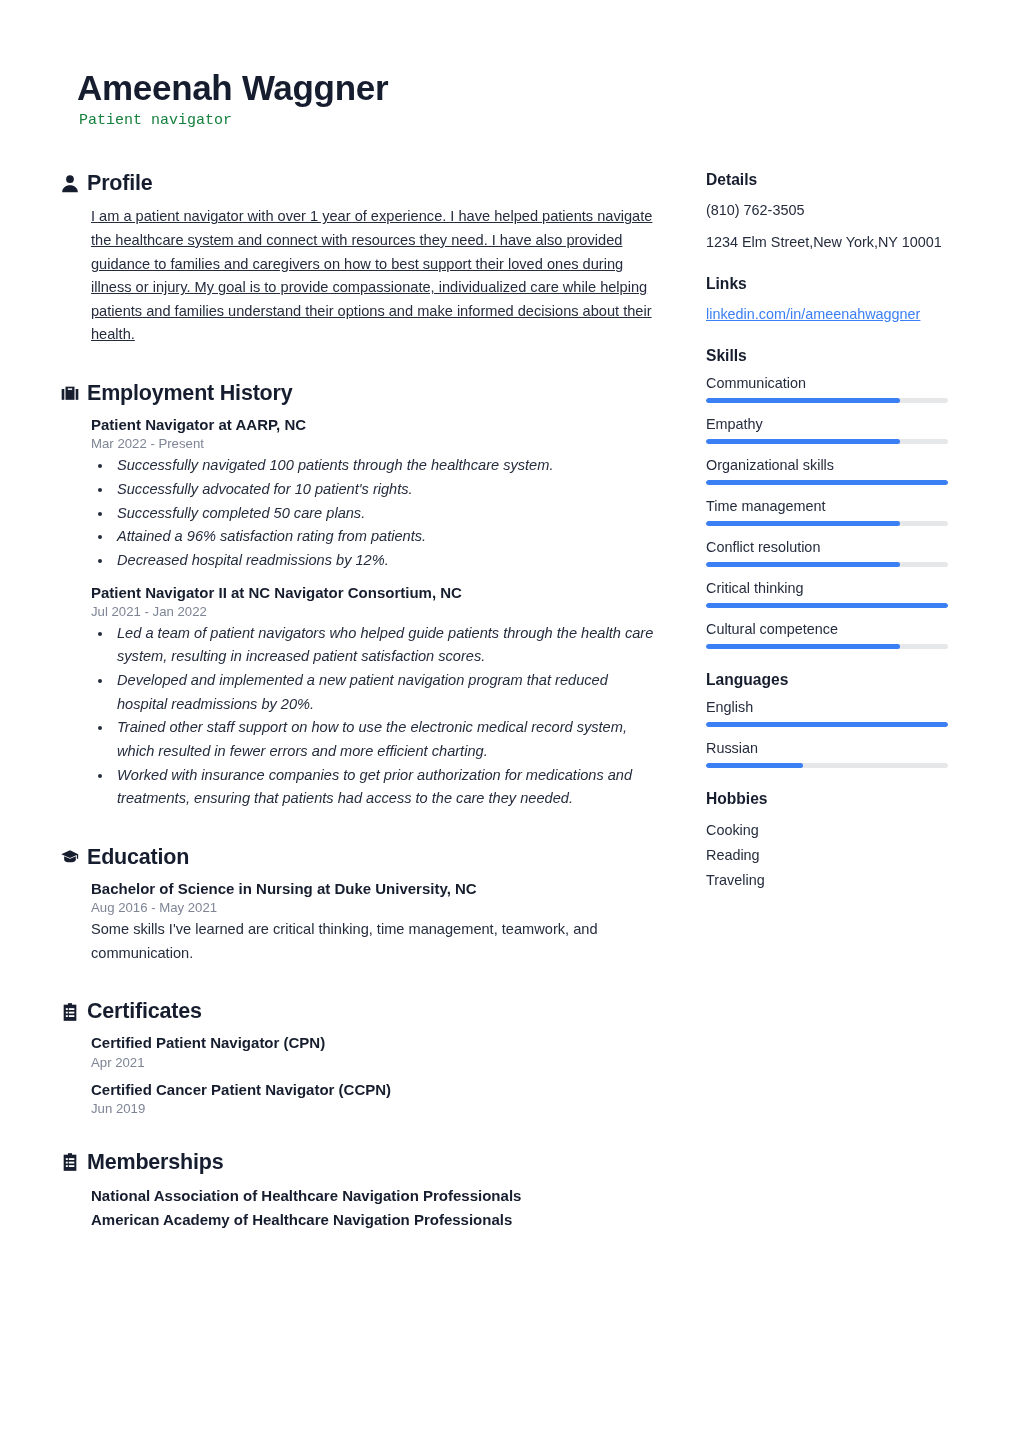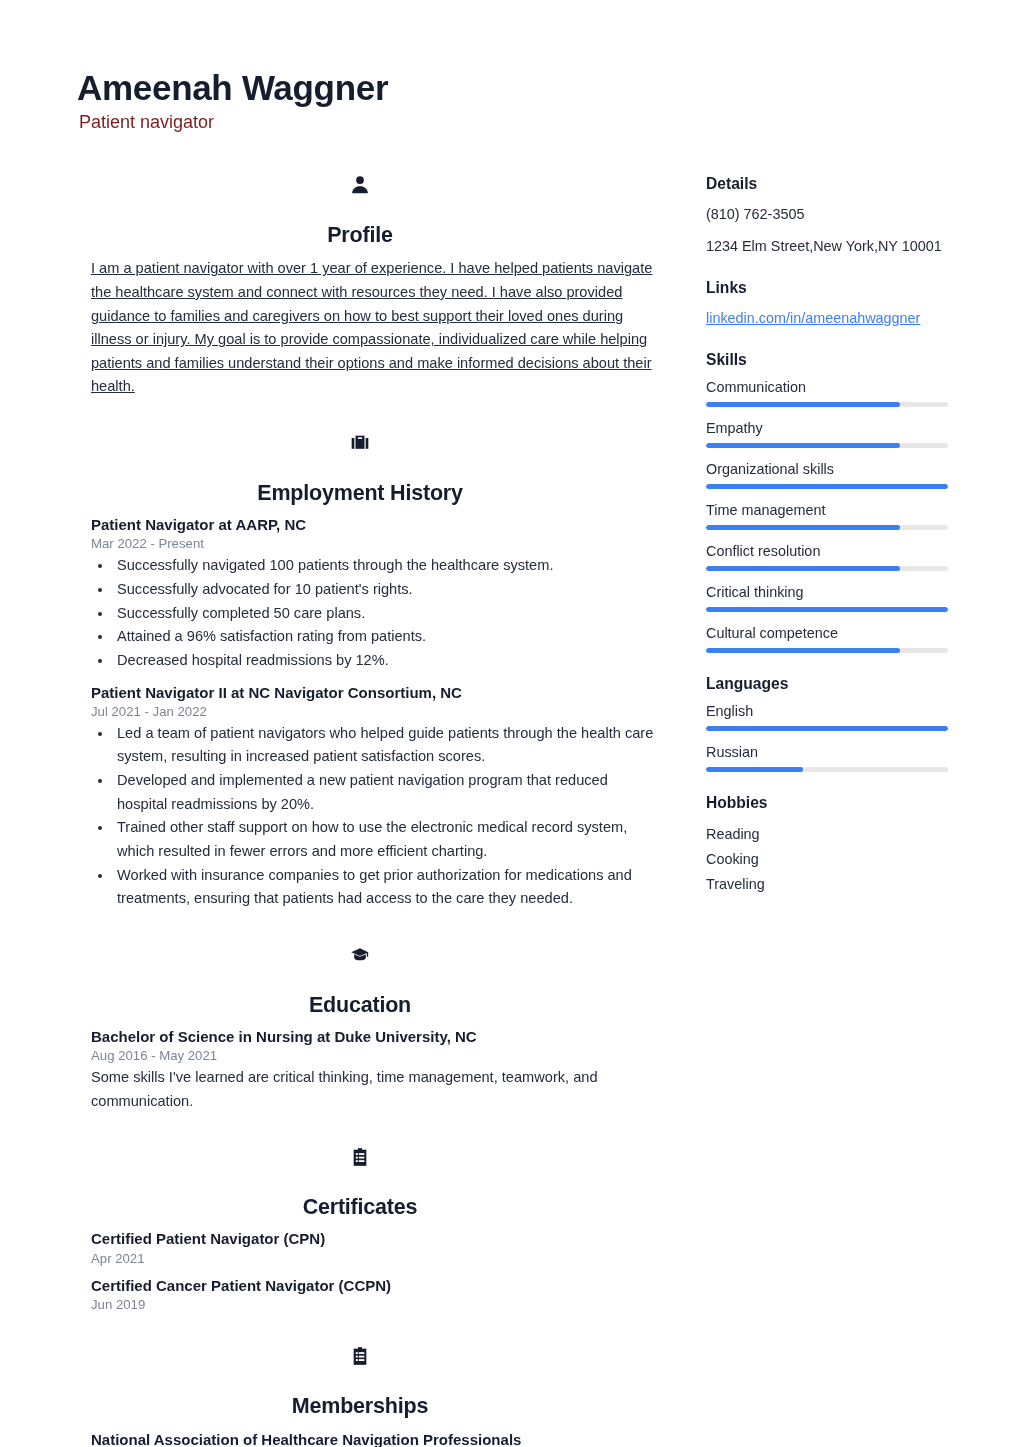--- a/index.html
+++ b/index.html
@@ -13,47 +13,47 @@
     -webkit-font-smoothing: antialiased;
   }
   .page { position: relative; width: 1024px; height: 1447px; padding: 56px 60px 0 60px; }
 
   
   .header { margin: 12px 0 0 17px; }
   .full-name {
     font-size: 35px; font-weight: 700; letter-spacing: -0.3px;
     color: #161d2e; line-height: 1.15; margin: 0;
   }
-  .job-title { font-size: 18px; color: #7f1d1d; margin: 4px 0 0 2px; }
+  .job-title { font-size: 15px; color: #15803d; margin: 4px 0 0 2px; font-family: Liberation Mono, monospace; }
 
   
   .body-grid { display: flex; margin-top: 42px; }
   .col-main { width: 600px; flex: none; }
   .col-side { width: 290px; flex: none; margin-left: 46px; }
 
   
   .section { margin-bottom: 8px; }
-  .section-head { display: flex; align-items: center; gap: 28px; margin-bottom: 9px; flex-direction: column; }
+  .section-head { display: flex; align-items: center; gap: 7px; margin-bottom: 9px; }
   .section-head h2 {
     font-size: 21.5px; font-weight: 700; margin: 0; color: #161d2e; letter-spacing: -0.2px;
   }
   .sec-icon { width: 20px; height: 20px; display: block; flex: none; color: #161d2e; }
   .sec-icon svg { display: block; width: 100%; height: 100%; fill: currentColor; }
 
   .section-body { padding-left: 31px; }
 
   
   p.para { font-size: 14.6px; line-height: 1.62; margin: 0; color: #242c3d; text-decoration: underline; }
   .entry { margin-bottom: 2px; }
   .entry + .entry { margin-top: 10px; }
   .entry-title { font-size: 15px; font-weight: 700; color: #161d2e; margin: 0 0 1px 0; line-height: 1.35; }
   .entry-date { font-size: 13.2px; color: #7d8595; margin: 0 0 3px 0; }
   .entry-desc { font-size: 14.6px; line-height: 1.62; margin: 3px 0 0 0; color: #242c3d; }
   ul.bullets { margin: 2px 0 0 0; padding-left: 22px; }
-  ul.bullets li { font-size: 14.6px; line-height: 1.62; color: #242c3d; margin-bottom: 0px; padding-left: 4px; }
+  ul.bullets li { font-size: 14.6px; line-height: 1.62; color: #242c3d; margin-bottom: 0px; padding-left: 4px; font-style: italic; }
 
   .plain-line { font-size: 15px; font-weight: 700; color: #161d2e; line-height: 1.62; }
 
   .gap-lg { height: 26px; }
 
   
   .side-head { font-size: 15.6px; font-weight: 700; color: #161d2e; margin: 0 0 10px 0; }
   .side-text { font-size: 14.4px; color: #242c3d; line-height: 1.55; margin-bottom: 9px; }
   .side-link {
     font-size: 14.4px; color: #3b7ff5; text-decoration: underline;
@@ -287,20 +287,20 @@
         <div class="bar-item">
           <div class="bar-label">Russian</div>
           <div class="bar-track">
             <div class="bar-fill" style="width: 40%;"></div>
           </div>
         </div>
       </div>
 
       <div class="side-block">
         <div class="side-head">Hobbies</div>
+        <div class="hobby-line">Cooking</div>
         <div class="hobby-line">Reading</div>
-        <div class="hobby-line">Cooking</div>
         <div class="hobby-line">Traveling</div>
       </div>
 
     </div>
   </div>
 </div>
 
 </body></html>

